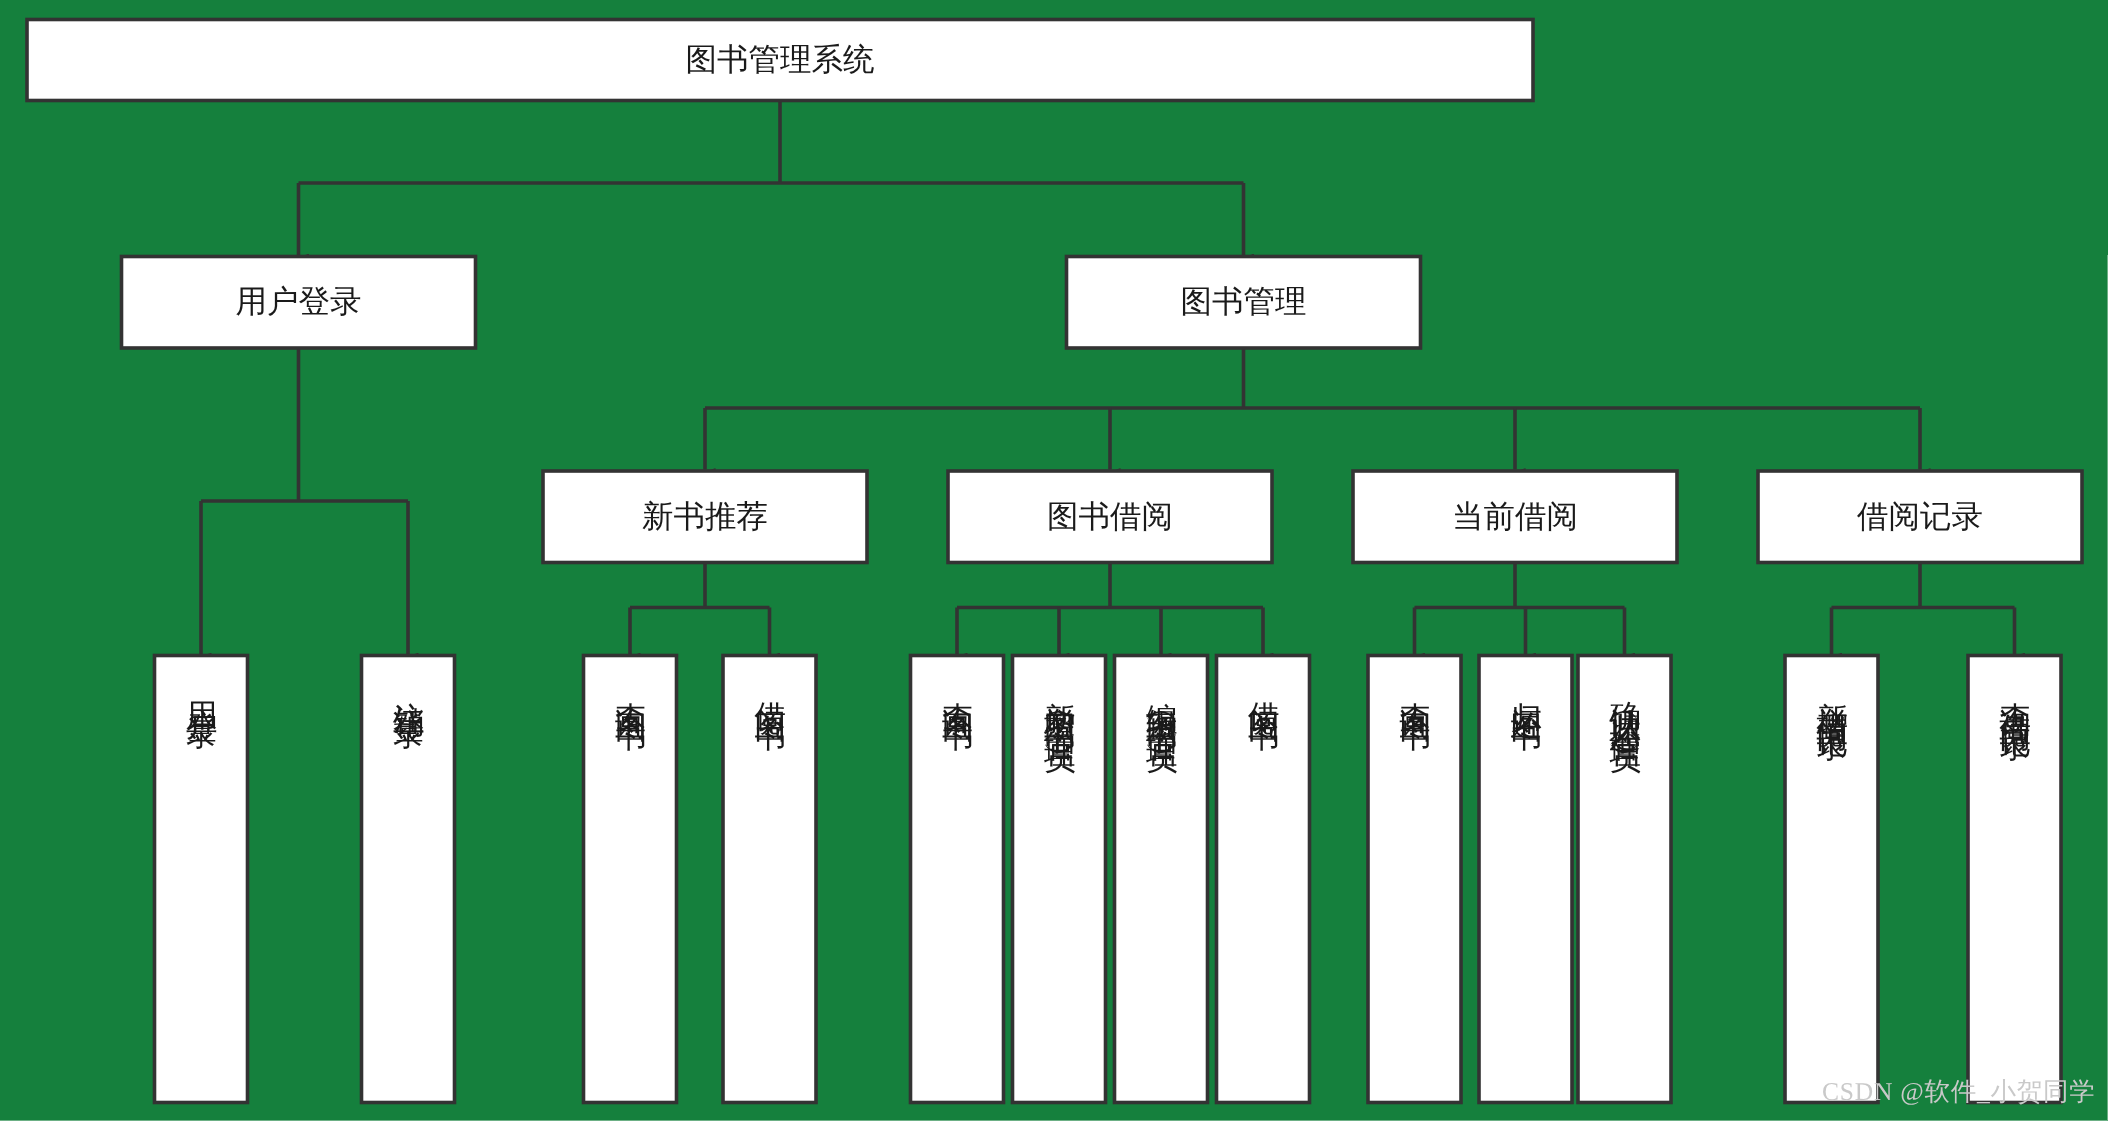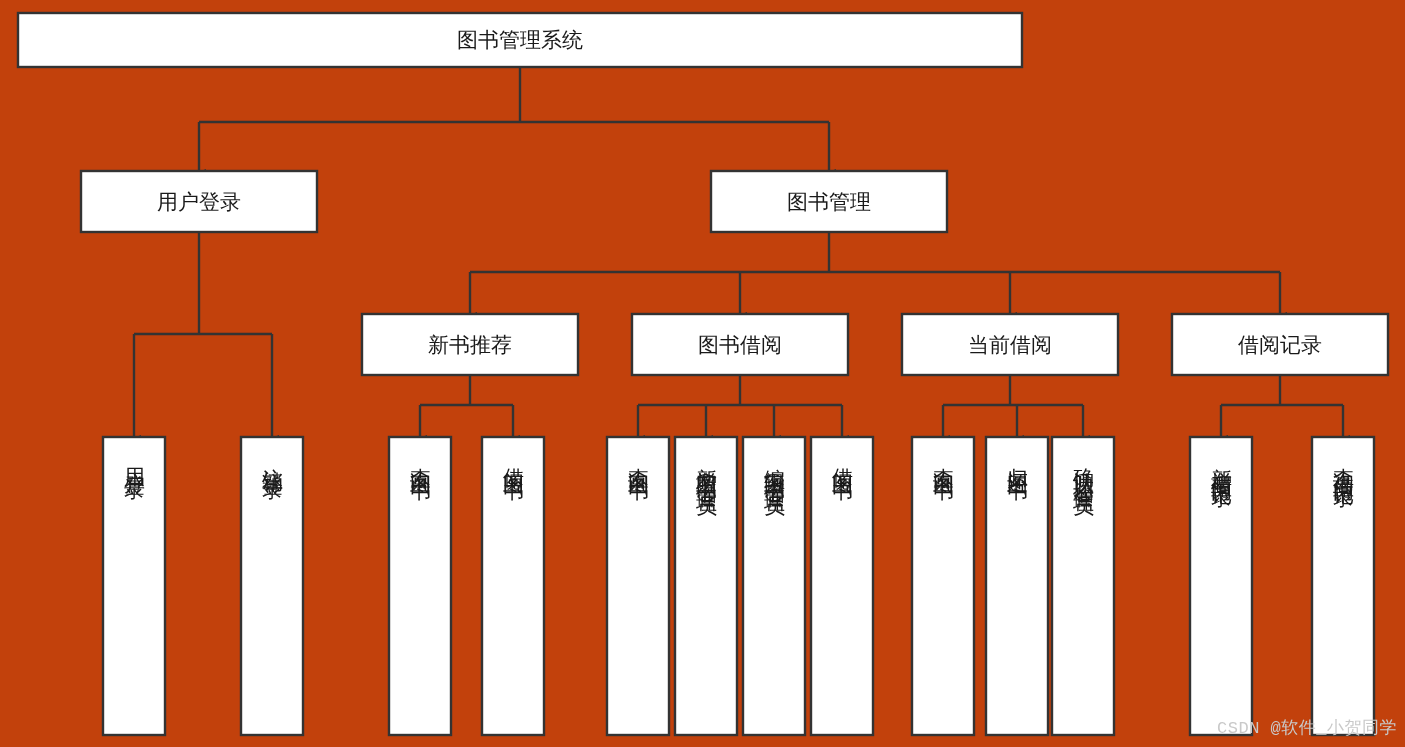--- a/index.html
+++ b/index.html
@@ -10,21 +10,21 @@
   body {
     width: 1405px;
     height: 747px;
     font-family: "DejaVu Sans", "Liberation Sans", sans-serif;
     overflow: hidden;
   }
   #diagram-root {
     position: relative;
     width: 1405px;
     height: 747px;
-    background: #c2410c;
+    background: #15803d;
   }
   svg#tree-svg {
     position: absolute;
     left: 0;
     top: 0;
     width: 1405px;
     height: 747px;
     display: block;
   }
   .node-box {
@@ -63,21 +63,21 @@
     font-size: 21px;
     line-height: 1;
     letter-spacing: 4px;
     color: #1a1a1a;
     white-space: nowrap;
   }
   .watermark {
     position: absolute;
     right: 8px;
     bottom: 8px;
-    font-family: Liberation Mono, monospace;
+    font-family: Liberation Serif, serif;
     font-size: 17px;
     color: #c9c9c9;
     letter-spacing: 0.5px;
     user-select: none;
   }
 </style>
 </head>
 <body>
 
 <div id="diagram-root">

